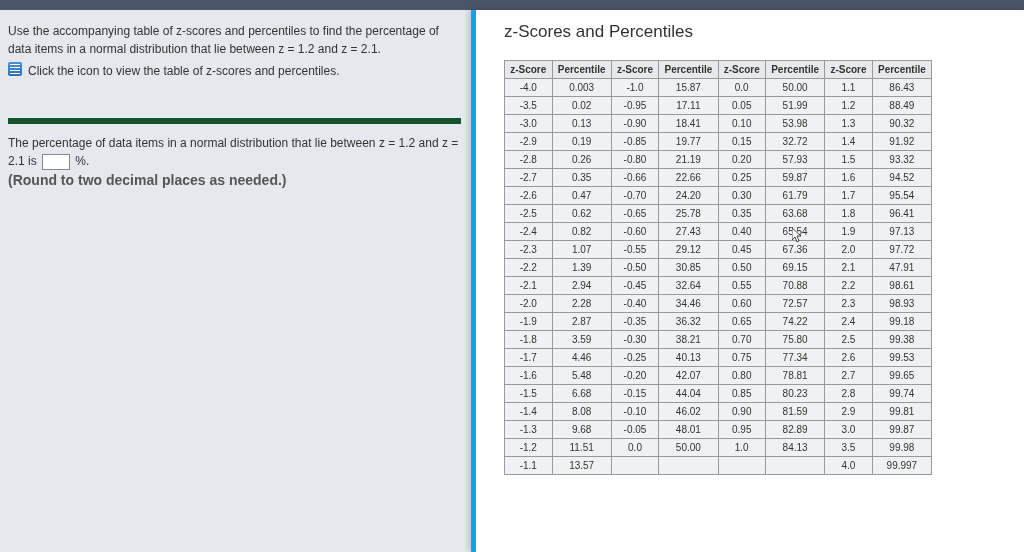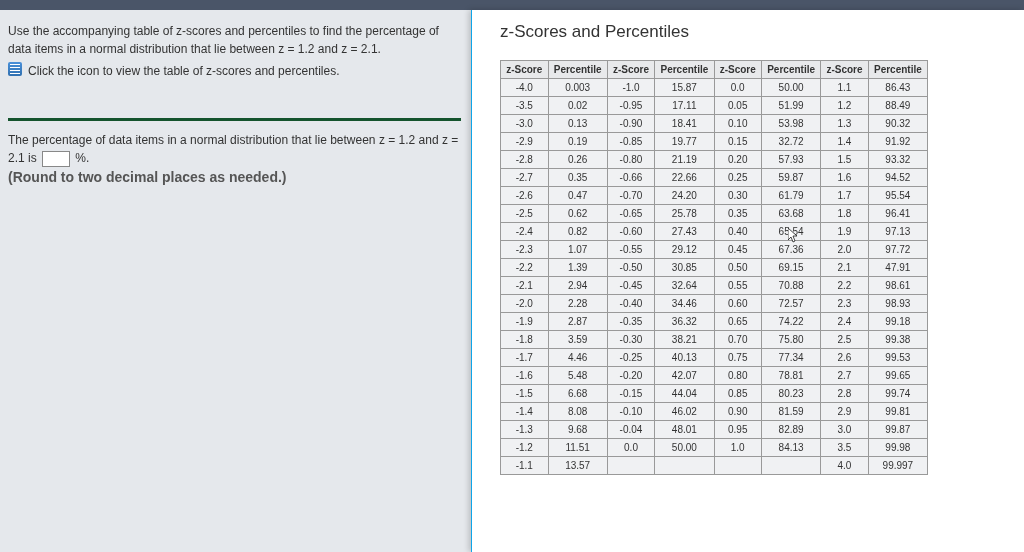--- a/index.html
+++ b/index.html
@@ -5,23 +5,23 @@
     * { box-sizing: border-box; margin: 0; padding: 0; }
     body { font-family: Arial, sans-serif; background: #e5e8ec; width: 1024px; height: 552px; overflow: hidden; color: #333; }
     .topbar { background: #4a5568; height: 10px; position: relative; }
     .content { display: flex; height: calc(100% - 10px); }
     .left-pane { width: 46%; padding: 12px 10px 0 8px; background: #e5e8ec; font-size: 12px; line-height: 1.5; color: #333; }
     .instructions { margin-bottom: 34px; }
     .instructions p { margin-bottom: 4px; }
     .icon-link { display: inline-flex; gap: 6px; }
     .table-icon { width: 14px; height: 14px; background: linear-gradient(#4a90d9,#3070b0); border-radius: 2px; display: inline-block; position: relative; }
     .table-icon::before { content: ""; position: absolute; inset: 2px; background: repeating-linear-gradient(#fff 0 1px, transparent 1px 3px); }
-    .question { border-top: 3px solid #14532d; padding-top: 10px; }
+    .question { border-top: 6px solid #14532d; padding-top: 10px; }
     .answer-box { display: inline-block; width: 28px; height: 16px; border: 1px solid #888; background: #fff; vertical-align: middle; margin: 0 2px; }
-    .right-pane { width: 54%; background: #fff; border-left: 1px solid #0ea5e9; box-shadow: -2px 0 6px rgba(0,0,0,0.2); padding: 12px 8px 0 28px; position: relative; }
+    .right-pane { width: 54%; background: #fff; border-left: 5px solid #0ea5e9; box-shadow: -2px 0 6px rgba(0,0,0,0.2); padding: 12px 8px 0 28px; position: relative; }
     .panel-title { font-size: 17px; font-weight: 400; color: #333; margin-bottom: 18px; }
     table { border-collapse: collapse; width: 428px; font-size: 10px; }
     th, td { border: 1px solid #999; padding: 3px 5px; text-align: center; background: #f0f1f3; white-space: nowrap; }
     th { font-weight: bold; background: #e8e9eb; }
     td.z { font-weight: normal; }
     .note { color: #555; font-size: 14px; font-weight: bold; }
     .cursor { position: absolute; left: 316px; top: 218px; font-size: 12px; color: #000; pointer-events: none; }
   </style>
 </head>
 <body>
@@ -251,21 +251,21 @@
             <td class="z">-0.10</td>
             <td>46.02</td>
             <td class="z">0.90</td>
             <td>81.59</td>
             <td class="z">2.9</td>
             <td>99.81</td>
           </tr>
           <tr>
             <td class="z">-1.3</td>
             <td>9.68</td>
-            <td class="z">-0.04</td>
+            <td class="z">-0.05</td>
             <td>48.01</td>
             <td class="z">0.95</td>
             <td>82.89</td>
             <td class="z">3.0</td>
             <td>99.87</td>
           </tr>
           <tr>
             <td class="z">-1.2</td>
             <td>11.51</td>
             <td class="z">0.0</td>

